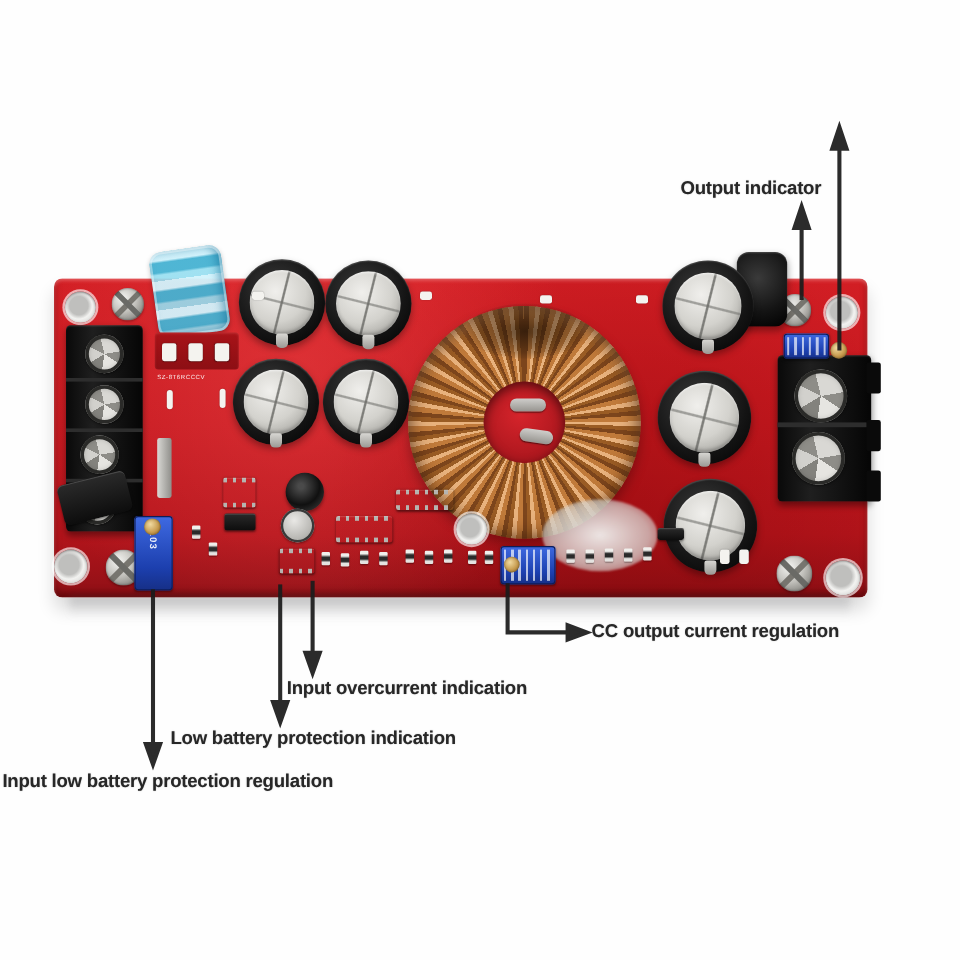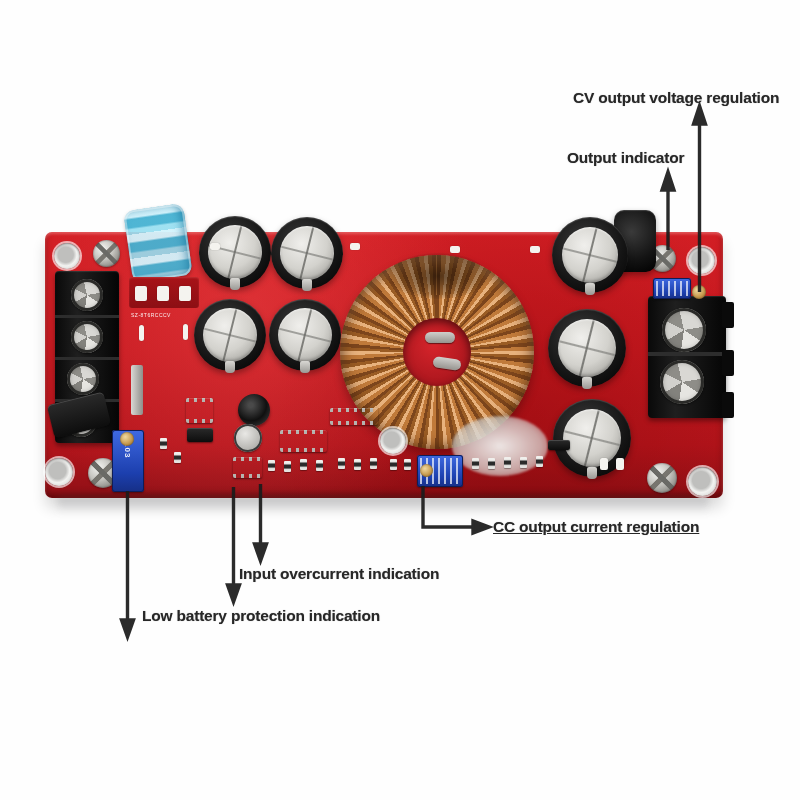--- a/index.html
+++ b/index.html
@@ -233,19 +233,19 @@
       <polygon points="473,521 473,533 489,527"></polygon>
       <line x1="260.5" y1="484" x2="260.5" y2="546"></line>
       <polygon points="254.5,544 266.5,544 260.5,561"></polygon>
       <line x1="233.5" y1="487" x2="233.5" y2="587"></line>
       <polygon points="227.5,585 239.5,585 233.5,602"></polygon>
       <line x1="127.5" y1="491" x2="127.5" y2="622"></line>
       <polygon points="121.5,620 133.5,620 127.5,637"></polygon>
     </g>
   </svg>
 
-  <div class="anno" style="left:573px;top:89px;">CV output voltage regulation</div>
   <div class="anno" style="left:567px;top:149px;text-align:center;">Output indicator</div>
-  <div class="anno" style="left:493px;top:518px;text-decoration:underline;">CC output current regulation</div>
+  <div class="anno" style="left:493px;top:518px;">CC output current regulation</div>
   <div class="anno" style="left:142px;top:607px;">Low battery protection indication</div>
   <div class="anno" style="left:239px;top:565px;">Input overcurrent indication</div>
+  <div class="anno" style="left:2px;top:643px;">Input low battery protection regulation</div>
 
 </div>
 
 </body></html>

